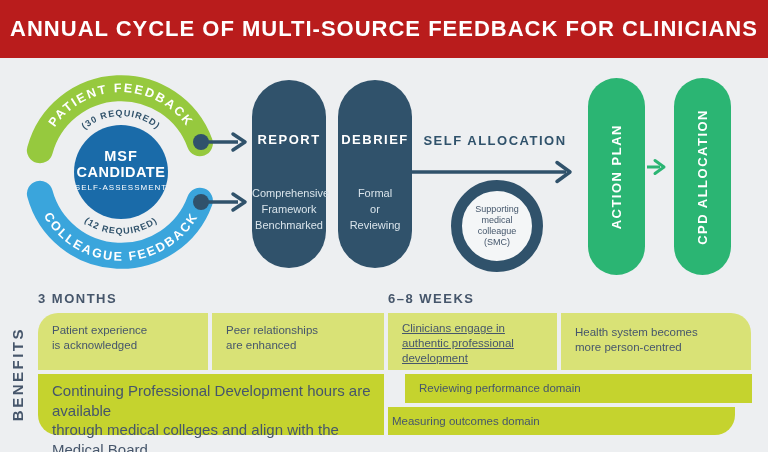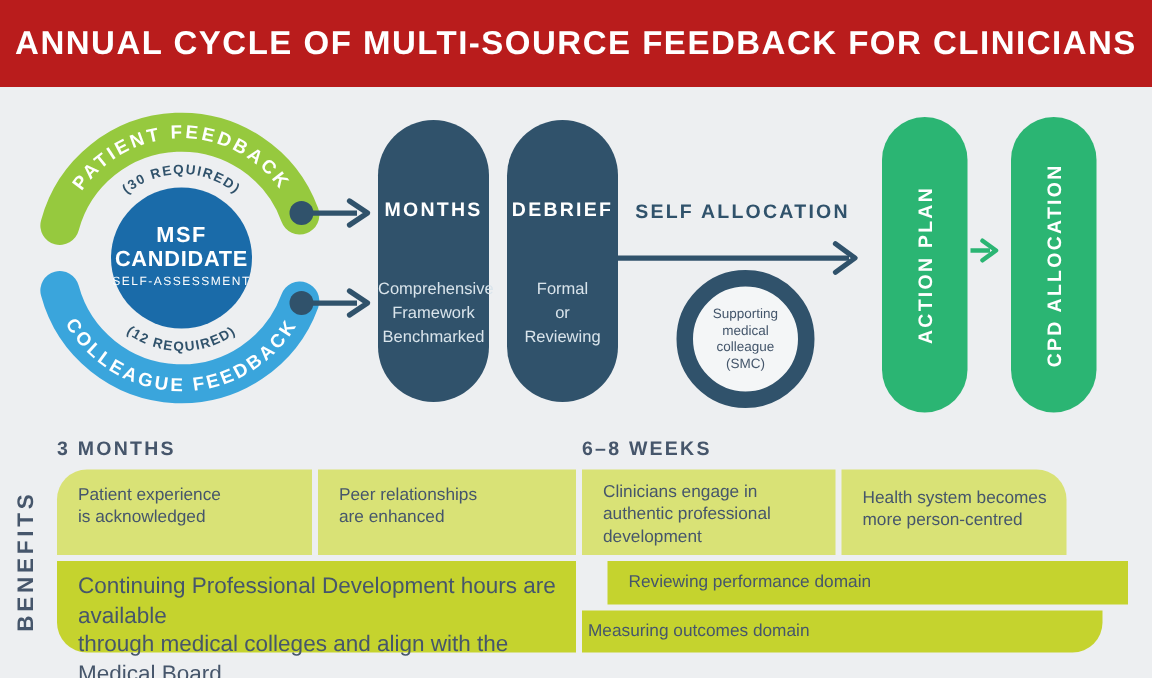--- a/index.html
+++ b/index.html
@@ -65,22 +65,22 @@
   }
   .cell {
     position: absolute; box-sizing: border-box;
     color: #46566B; font-size: 11.5px; line-height: 1.3; font-weight: 500;
     white-space: pre-line;
   }
   .cell.light { background: #D9E276; }
   .cell.darkg { background: #C5D32E; }
   #cell-patient    { left: 38px;  top: 313px; width: 170px; height: 57px; padding: 10px 0 0 14px; border-radius: 20px 0 0 0; }
   #cell-peer       { left: 212px; top: 313px; width: 172px; height: 57px; padding: 10px 0 0 14px; }
-  #cell-clinicians { left: 388px; top: 313px; width: 169px; height: 57px; padding: 8px 0 0 14px; }
-  #cell-health     { left: 561px; top: 313px; width: 150px; height: 57px; padding: 12px 0 0 14px; border-radius: 0 20px 0 0; }
+  #cell-clinicians { left: 388px; top: 313px; width: 169px; height: 57px; padding: 8px 0 0 14px; text-decoration: underline; }
+  #cell-health     { left: 561px; top: 313px; width: 190px; height: 57px; padding: 12px 0 0 14px; border-radius: 0 20px 0 0; }
   #cell-cpd        { left: 38px;  top: 374px; width: 346px; height: 61px; padding: 7px 0 0 14px; border-radius: 0 0 0 20px; font-size: 15px; }
   #cell-reviewing  { left: 388px; top: 374px; width: 347px; height: 29px; padding-left: 14px; display: flex; align-items: center; margin-left: 17px; }
   #cell-measuring  { left: 388px; top: 407px; width: 347px; height: 28px; padding-left: 4px; display: flex; align-items: center; border-radius: 0 0 20px 0; }
 </style>
 </head>
 <body>
 
 <div id="app">
 
   <div class="header">
@@ -124,21 +124,21 @@
     <path d="M 233 136 L 245 144 L 233 152" fill="none" stroke="#30526B" stroke-width="3.5" stroke-linecap="round" stroke-linejoin="round"></path>
 
     <line x1="411" y1="114" x2="566" y2="114" stroke="#30526B" stroke-width="3.5"></line>
     <path d="M 557 104.5 L 570 114 L 557 123.5" fill="none" stroke="#30526B" stroke-width="3.5" stroke-linecap="round" stroke-linejoin="round"></path>
 
     <line x1="647" y1="109" x2="660" y2="109" stroke="#2BB573" stroke-width="3"></line>
     <path d="M 655 102.5 L 664 109 L 655 115.5" fill="none" stroke="#2BB573" stroke-width="3" stroke-linecap="round" stroke-linejoin="round"></path>
   </svg>
 
   <div class="pill dark" style="left:252px;">
-    <div class="pill-title">MONTHS</div>
+    <div class="pill-title">REPORT</div>
     <div class="pill-detail">Comprehensive
 Framework
 Benchmarked</div>
   </div>
   <div class="pill dark" style="left:338px;">
     <div class="pill-title">DEBRIEF</div>
     <div class="pill-detail">Formal
 or
 Reviewing</div>
   </div>

